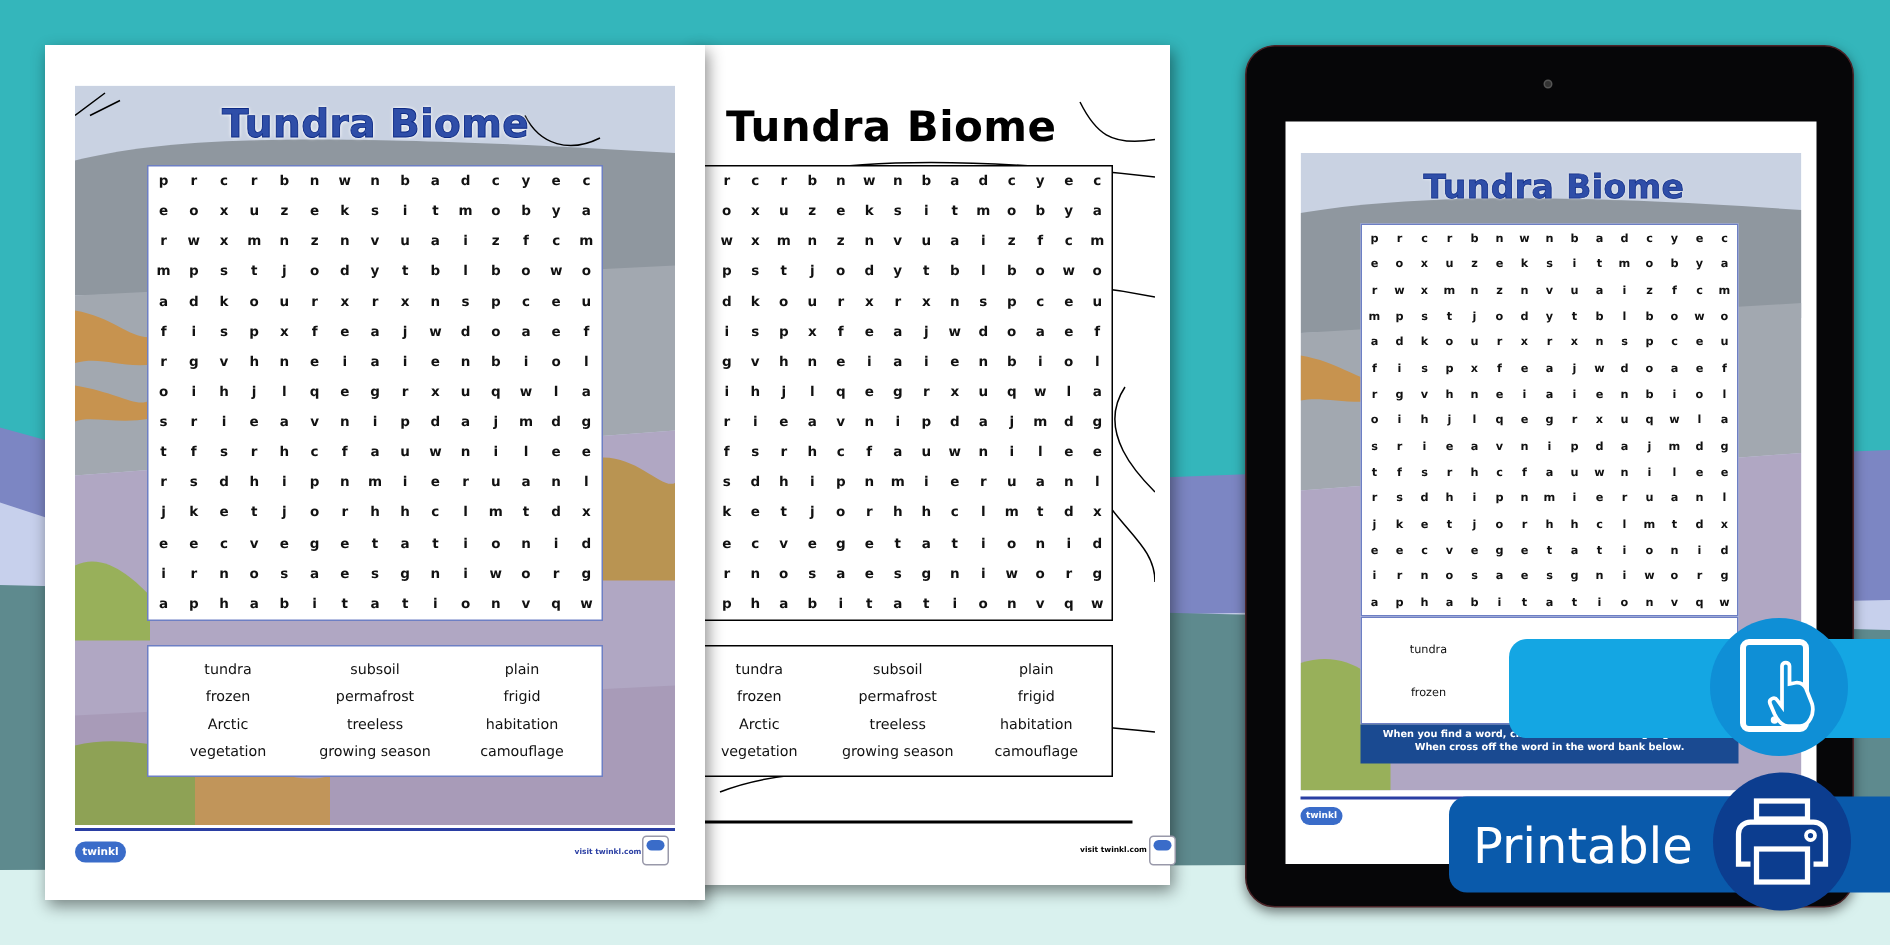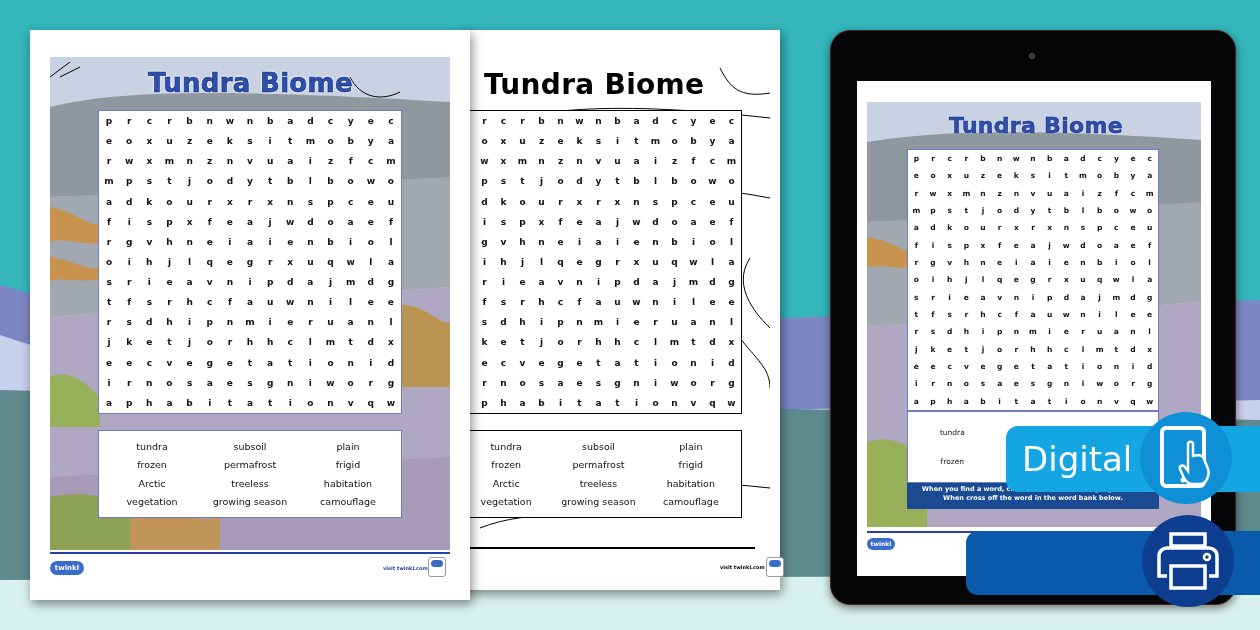--- a/index.html
+++ b/index.html
@@ -820,31 +820,31 @@
       <div>When you find a word, click on the letters to highlight them.</div>
       <div>When cross off the word in the word bank below.</div>
     </div>
     <div class="footer-line" style="left:10px;top:450px;width:334px;"></div>
     <div class="twinkl-logo" style="left:10px;top:457px;width:28px;height:12px;font-size:6px;line-height:12px;">twinkl</div>
     <div class="visit" style="left:322px;top:461px;">visit tw</div>
   </div>
 </div>
 
 <div class="cta cta-digital">
-  <span class="cta-label" style="margin-left:16px;font-size:34px;">Digital</span>
   <div class="circle" style="left:134px;top:-14px;width:92px;height:92px;background:#0f8fd6;">
     <svg width="60" height="68" viewBox="0 0 60 68">
       <rect x="6" y="4" width="42" height="58" rx="4" fill="none" stroke="#fff" stroke-width="4"></rect>
       <circle cx="27" cy="56" r="2.5" fill="#fff"></circle>
       <path d="M32,34 L32,20 C32,17 37,17 37,20 L37,32 L42,31 C45,31 47,33 48,35 L52,45 C54,52 50,60 44,60 L36,60 C32,60 29,56 27,52 L24,45 C23,42 27,40 29,43 L32,47 Z" fill="#0f8fd6" stroke="#fff" stroke-width="2.5"></path>
     </svg>
   </div>
 </div>
 
 <div class="cta cta-printable">
+  <span class="cta-label" style="margin-left:16px;font-size:33px;">Printable</span>
   <div class="circle" style="left:176px;top:-16px;width:92px;height:92px;background:#0c3d8f;">
     <svg width="66" height="62" viewBox="0 0 66 62">
       <rect x="16" y="4" width="34" height="12" fill="none" stroke="#fff" stroke-width="3.5"></rect>
       <path d="M12,46 L4,46 L4,26 C4,21 8,18 12,18 L54,18 C58,18 62,21 62,26 L62,46 L54,46" fill="none" stroke="#fff" stroke-width="3.5"></path>
       <circle cx="52" cy="27" r="3" fill="none" stroke="#fff" stroke-width="2.5"></circle>
       <rect x="16" y="36" width="34" height="22" fill="none" stroke="#fff" stroke-width="3.5"></rect>
     </svg>
   </div>
 </div>
 

